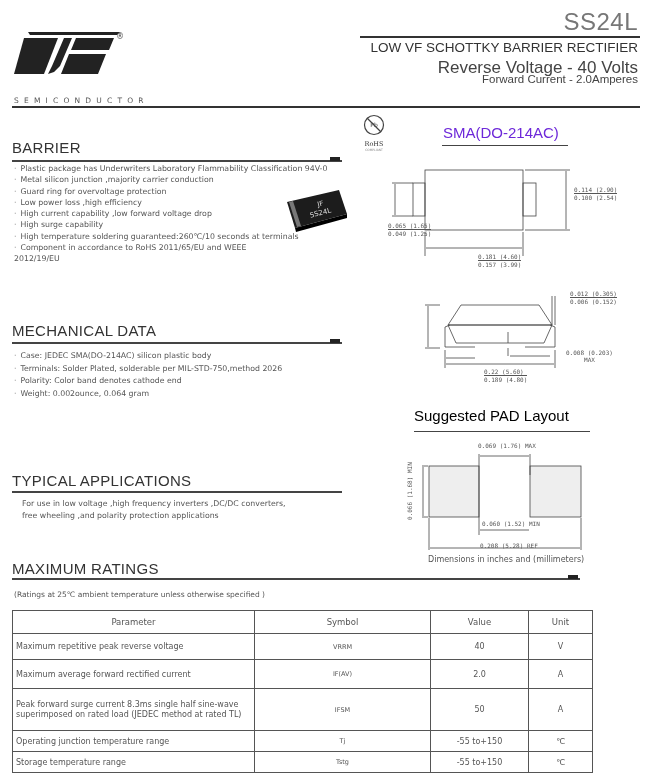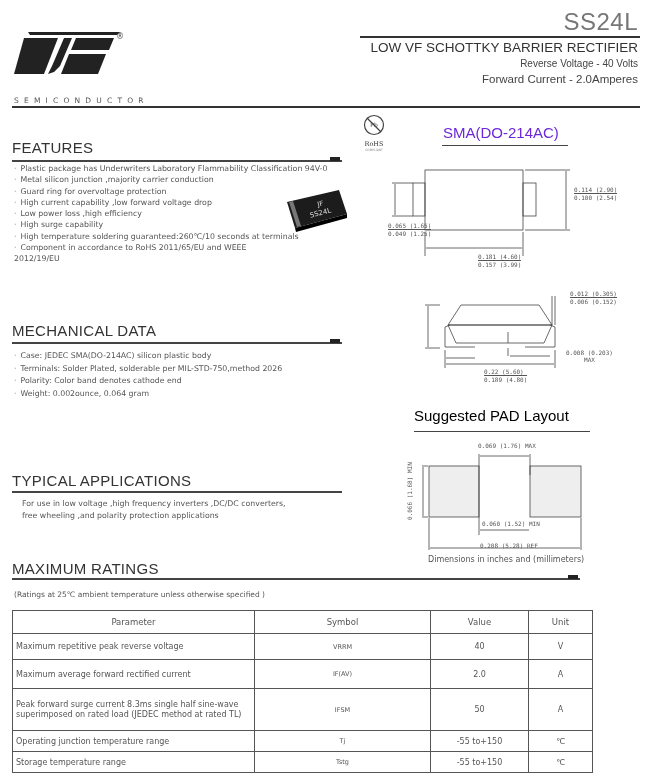--- a/index.html
+++ b/index.html
@@ -5,21 +5,21 @@
   * { box-sizing: border-box; margin: 0; padding: 0; }
   body { width: 650px; height: 782px; background: #fff; position: relative; overflow: hidden;
          font-family: "DejaVu Sans", sans-serif; color: #444; }
   .abs { position: absolute; }
   .logo { left: 14px; top: 30px; width: 120px; height: 50px; }
   .semi { left: 14px; top: 96px; font-size: 7.5px; letter-spacing: 5.2px; color: #555; }
   .hdr-rule { left: 12px; top: 106px; width: 628px; height: 2px; background: #333; }
   .part { right: 12px; top: 8px; font-size: 24px; color: #777; font-family: "Liberation Sans", sans-serif; font-weight: 300; letter-spacing: 0.5px; }
   .part-rule { left: 360px; top: 36px; width: 280px; height: 2px; background: #333; }
   .title { right: 12px; top: 40px; font-size: 13.5px; color: #333; font-family: "Liberation Sans", sans-serif; }
-  .sub1 { right: 12px; top: 58px; font-size: 10px; color: #444; font-family: "Liberation Sans", sans-serif; }
+  .sub1 { right: 12px; top: 58px; font-size: 17px; color: #444; font-family: "Liberation Sans", sans-serif; }
   .sub2 { right: 12px; top: 73px; font-size: 11.5px; color: #444; font-family: "Liberation Sans", sans-serif; }
   .section-h { font-size: 15px; color: #333; font-family: "Liberation Sans", sans-serif; letter-spacing: 0.3px; }
   .rule { height: 1.5px; background: #444; }
   .nub { width: 10px; height: 4px; background: #222; }
   ul.bul { list-style: none; font-size: 7.8px; color: #555; line-height: 11.3px; }
   ul.bul li::before { content: "\00B7"; margin-right: 4px; color: #888; }
   .pkg-title { font-size: 15px; color: #6d28d9; font-family: "Liberation Sans", sans-serif; }
   .dim { font-size: 6px; color: #555; font-family: "DejaVu Sans Mono", monospace; }
   table.rt { position: absolute; left: 12px; top: 610px; width: 581px; border-collapse: collapse; font-size: 8px; color: #555; }
   table.rt td, table.rt th { border: 1px solid #555; font-weight: normal; padding: 2px 3px; }
@@ -50,29 +50,29 @@
 <div class="abs" style="left:358px;top:114px;width:32px;text-align:center;">
   <svg width="22" height="22" viewBox="0 0 22 22">
     <circle cx="11" cy="11" r="9.5" fill="none" stroke="#444" stroke-width="1.2"></circle>
     <line x1="4" y1="4" x2="18" y2="18" stroke="#444" stroke-width="1.2"></line>
     <text x="11" y="13" font-size="6" text-anchor="middle" fill="#444">Pb</text>
   </svg>
   <div style="font-size:6.5px;font-family:'DejaVu Serif',serif;color:#333;">RoHS</div>
   <div style="font-size:3px;color:#888;">COMPLIANT</div>
 </div>
 
-<div class="abs section-h" style="left:12px;top:139px;">FEATURES</div>
+<div class="abs section-h" style="left:12px;top:139px;">BARRIER</div>
 <div class="abs rule" style="left:12px;top:160px;width:330px;"></div>
 <div class="abs nub" style="left:330px;top:157px;"></div>
 <ul class="abs bul" style="left:14px;top:163px;width:330px;">
   <li>Plastic package has Underwriters Laboratory Flammability Classification 94V-0</li>
   <li>Metal silicon junction ,majority carrier conduction</li>
   <li>Guard ring for overvoltage protection</li>
+  <li>Low power loss ,high efficiency</li>
   <li>High current capability ,low forward voltage drop</li>
-  <li>Low power loss ,high efficiency</li>
   <li>High surge capability</li>
   <li>High temperature soldering guaranteed:260℃/10 seconds at terminals</li>
   <li style="width:260px;">Component in accordance to RoHS 2011/65/EU and WEEE 2012/19/EU</li>
 </ul>
 
 <svg class="abs" style="left:283px;top:188px;" width="66" height="44" viewBox="0 0 66 44">
   <polygon points="4,14 56,2 64,26 12,40" fill="#1c1c1c"></polygon>
   <polygon points="12,40 64,26 64,30 13,44" fill="#000"></polygon>
   <polygon points="6,14 10,13 18,38 14,39" fill="#777"></polygon>
   <text x="38" y="18" font-size="7" fill="#ddd" text-anchor="middle" transform="rotate(-14 38 18)">JF</text>

